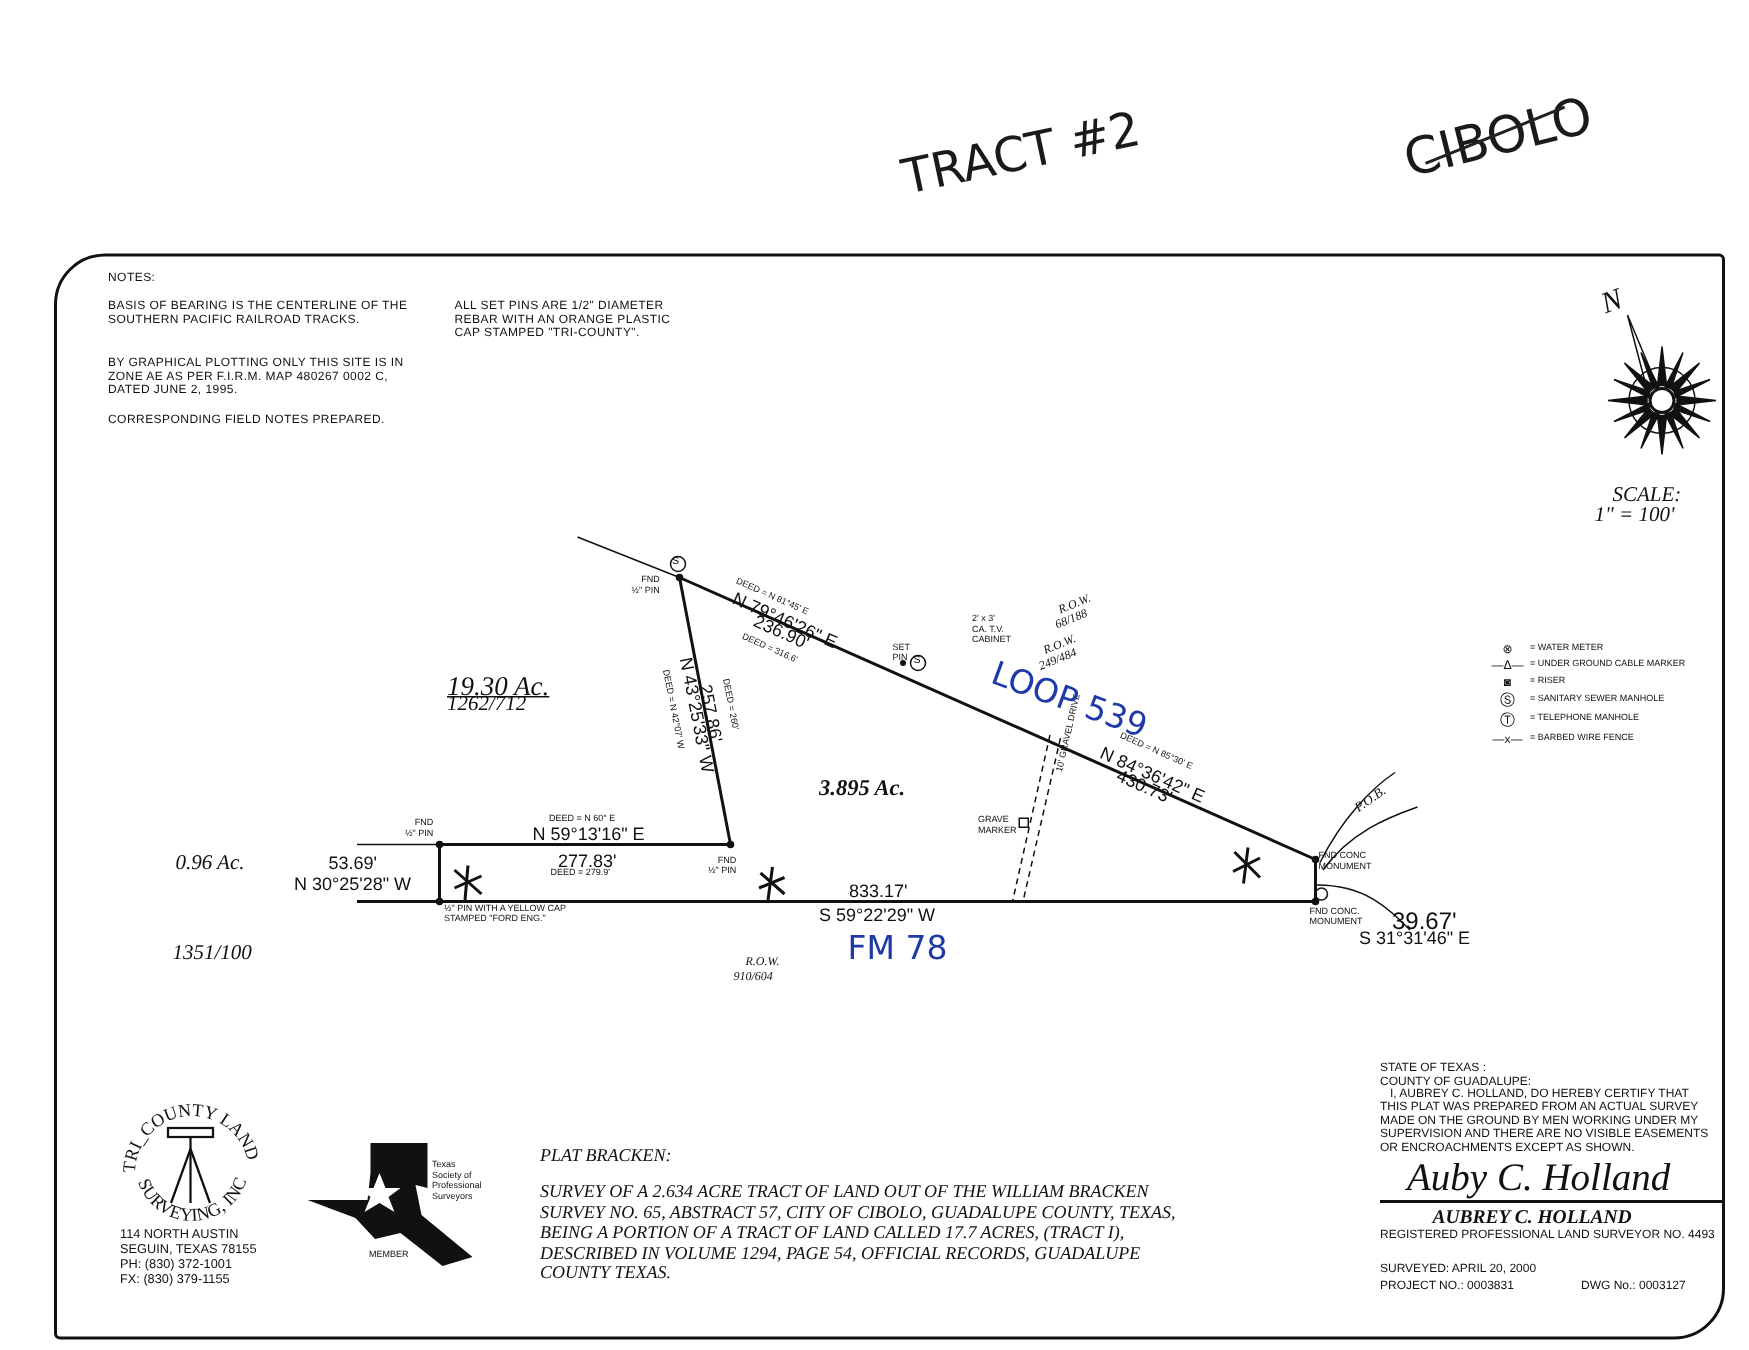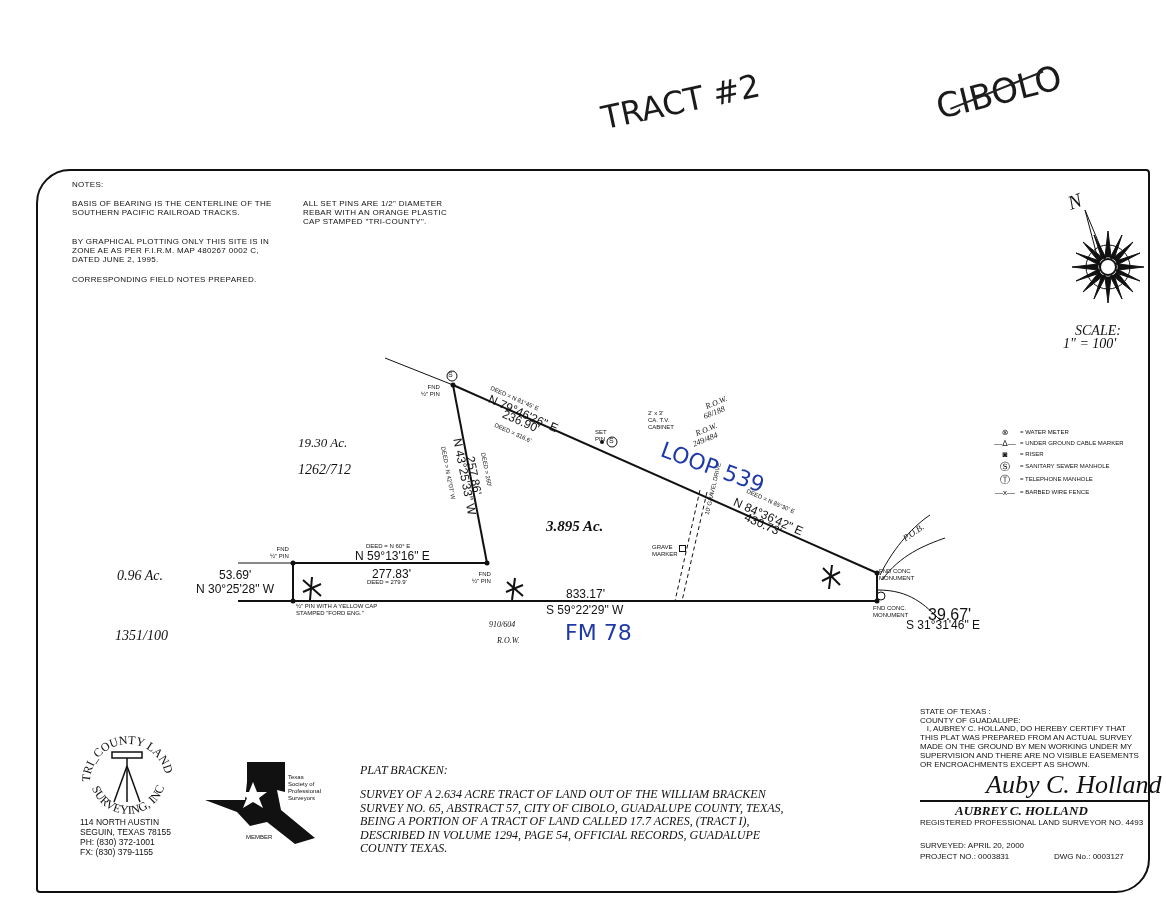--- a/index.html
+++ b/index.html
@@ -126,30 +126,30 @@
   <g fill="none" stroke="#111">
       <circle cx="452" cy="376" r="5"></circle>
       <circle cx="612" cy="442" r="5"></circle>
       <circle cx="881" cy="596" r="4"></circle>
     </g>
 </svg>
 <div class="abs" style="left:448px;top:371px;font-size:7px;">S</div>
 <div class="abs" style="left:609px;top:437px;font-size:7px;">S</div>
 
 <div class="abs serif-it" style="left:546px;top:518px;font-size:15px;font-weight:bold;">3.895 Ac.</div>
-<div class="abs serif-it" style="left:298px;top:435px;font-size:13px;">19.30 Ac.</div>
+<div class="abs serif-it" style="left:298px;top:447px;font-size:18px;text-decoration:underline;">19.30 Ac.</div>
 <div class="abs serif-it" style="left:298px;top:462px;font-size:14px;">1262/712</div>
 <div class="abs serif-it" style="left:117px;top:568px;font-size:14px;">0.96 Ac.</div>
 <div class="abs serif-it" style="left:115px;top:584px;font-size:14px;margin-top:44px;">1351/100</div>
 <div class="abs serif-it" style="left:705px;top:398px;font-size:8px;transform:rotate(-22deg);">R.O.W.</div>
 <div class="abs serif-it" style="left:703px;top:408px;font-size:8px;transform:rotate(-22deg);">68/188</div>
 <div class="abs serif-it" style="left:695px;top:425px;font-size:8px;transform:rotate(-22deg);">R.O.W.</div>
 <div class="abs serif-it" style="left:692px;top:435px;font-size:8px;transform:rotate(-22deg);">249/484</div>
 <div class="abs serif-it" style="left:497px;top:636px;font-size:8px;">R.O.W.</div>
-<div class="abs serif-it" style="left:489px;top:620px;font-size:8px;">910/604</div>
+<div class="abs serif-it" style="left:489px;top:646px;font-size:8px;">910/604</div>
 
 <div class="abs rot xs" style="left:492px;top:385px;transform:rotate(24deg);">DEED = N 81°45' E</div>
 <div class="abs rot" style="left:492px;top:392px;font-size:12px;transform:rotate(24deg);">N 79°46'26" E</div>
 <div class="abs rot" style="left:506px;top:407px;font-size:12px;transform:rotate(24deg);">236.90'</div>
 <div class="abs rot xs" style="left:496px;top:422px;transform:rotate(24deg);">DEED = 316.6'</div>
 <div class="abs rot xs" style="left:748px;top:488px;transform:rotate(24deg);">DEED = N 85°30' E</div>
 <div class="abs rot" style="left:737px;top:495px;font-size:12px;transform:rotate(24deg);">N 84°36'42" E</div>
 <div class="abs rot" style="left:748px;top:510px;font-size:12px;transform:rotate(24deg);">430.73'</div>
 <div class="abs rot xs" style="left:486px;top:452px;transform:rotate(79deg);">DEED = 260'</div>
 <div class="abs rot" style="left:477px;top:455px;font-size:12px;transform:rotate(79deg);">257.86'</div>
@@ -230,19 +230,19 @@
 DESCRIBED IN VOLUME 1294, PAGE 54, OFFICIAL RECORDS, GUADALUPE
 COUNTY TEXAS.</div>
 
 <div class="abs" style="left:920px;top:707px;font-size:8px;line-height:9px;white-space:pre;">STATE OF TEXAS :
 COUNTY OF GUADALUPE:</div>
 <div class="abs" style="left:920px;top:724px;font-size:8px;line-height:9px;white-space:pre;">   I, AUBREY C. HOLLAND, DO HEREBY CERTIFY THAT
 THIS PLAT WAS PREPARED FROM AN ACTUAL SURVEY
 MADE ON THE GROUND BY MEN WORKING UNDER MY
 SUPERVISION AND THERE ARE NO VISIBLE EASEMENTS
 OR ENCROACHMENTS EXCEPT AS SHOWN.</div>
-<div class="abs serif-it" style="left:938px;top:770px;font-size:26px;margin-left:48px;">Auby C. Holland</div>
+<div class="abs serif-it" style="left:938px;top:770px;font-size:26px;">Auby C. Holland</div>
 <div class="abs" style="left:920px;top:800px;width:228px;height:1.5px;background:#111;"></div>
 <div class="abs serif-it" style="left:955px;top:803px;font-size:13px;font-weight:bold;">AUBREY C. HOLLAND</div>
 <div class="abs" style="left:920px;top:818px;font-size:8px;">REGISTERED PROFESSIONAL LAND SURVEYOR NO. 4493</div>
 <div class="abs" style="left:920px;top:841px;font-size:8px;">SURVEYED:  APRIL 20, 2000</div>
 <div class="abs" style="left:920px;top:852px;font-size:8px;">PROJECT NO.:  0003831</div>
 <div class="abs" style="left:1054px;top:852px;font-size:8px;">DWG No.:  0003127</div>
 
 </body></html>

